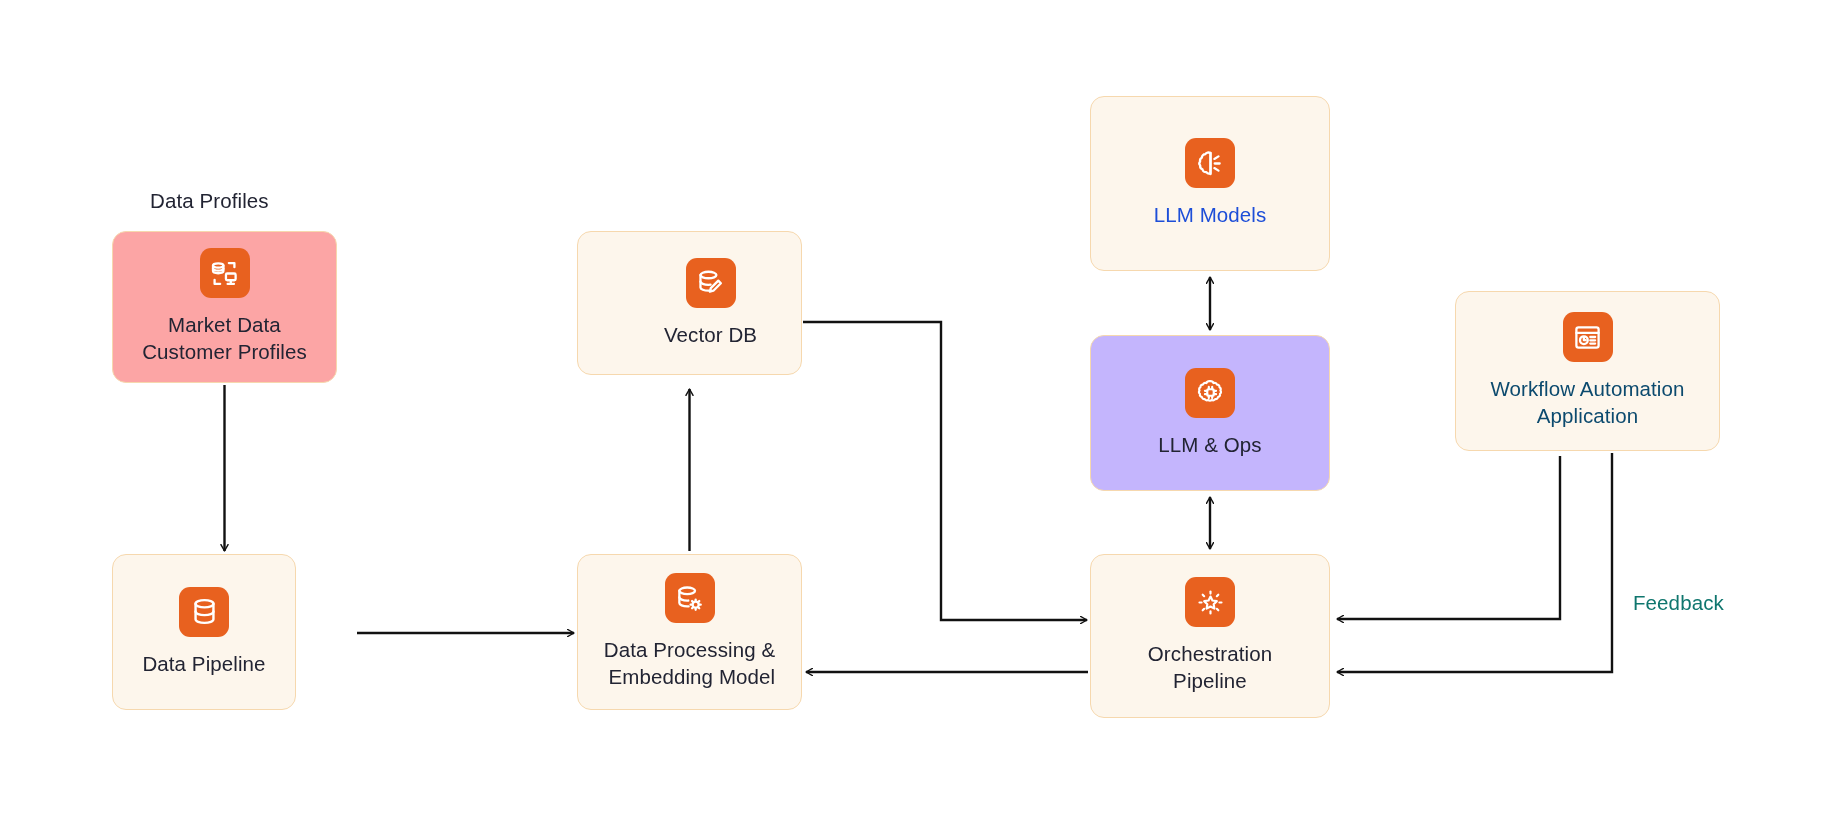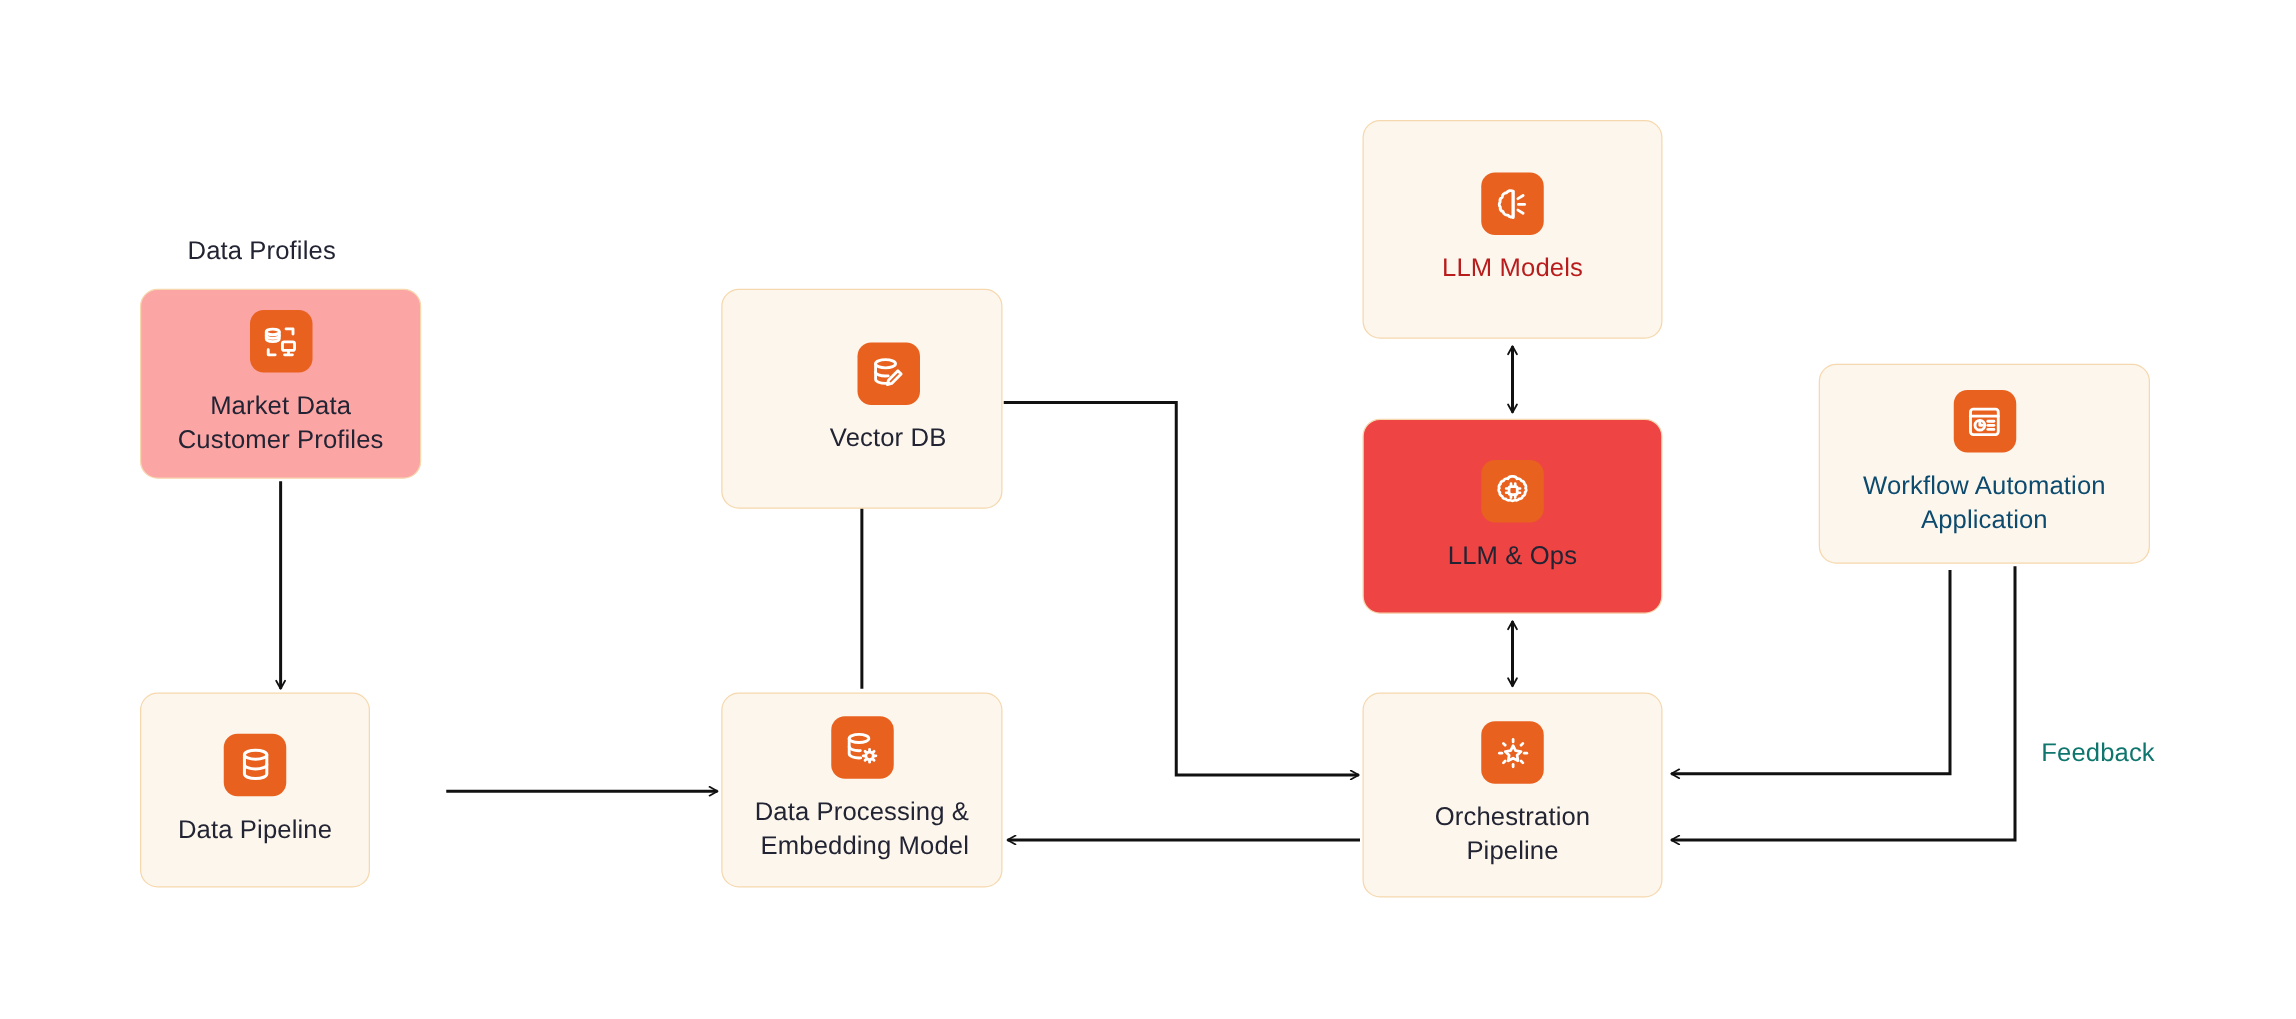--- a/index.html
+++ b/index.html
@@ -137,21 +137,21 @@
     <div class="icon-tile" style="background: rgb(232, 97, 31);">
       <svg viewBox="0 0 24 24" fill="none" stroke="#ffffff" stroke-width="2" stroke-linecap="round" stroke-linejoin="round">
         <ellipse cx="12" cy="5.6" rx="7.4" ry="3"></ellipse>
         <path d="M4.6,5.6 v12.8 c0,1.65 3.3,3 7.4,3 s7.4,-1.35 7.4,-3 V5.6"></path>
         <path d="M4.6,12 c0,1.65 3.3,3 7.4,3 s7.4,-1.35 7.4,-3"></path>
       </svg>
     </div>
     <div class="node-label" style="color: rgb(34, 36, 51);">Data Pipeline</div>
   </div>
 
-  <div class="node" id="node-vector-db" style="left: 577px; top: 231px; width: 225px; height: 176px; background: rgb(253, 246, 236); border-color: rgb(246, 216, 174); padding-left: 42px;">
+  <div class="node" id="node-vector-db" style="left: 577px; top: 231px; width: 225px; height: 144px; background: rgb(253, 246, 236); border-color: rgb(246, 216, 174); padding-left: 42px;">
     <div class="icon-tile" style="background: rgb(232, 97, 31);">
       <svg viewBox="0 0 24 24" fill="none" stroke="#ffffff" stroke-width="1.9" stroke-linecap="round" stroke-linejoin="round">
         <ellipse cx="10.3" cy="5.8" rx="6.6" ry="2.7"></ellipse>
         <path d="M3.7,5.8 v10.3 c0,1.5 2.95,2.7 6.6,2.7 c0.75,0 1.47,-0.05 2.13,-0.15"></path>
         <path d="M3.7,11.2 c0,1.5 2.95,2.7 6.6,2.7 c0.6,0 1.18,-0.03 1.73,-0.09"></path>
         <path d="M20.6,12.6 l-6.2,6.2 l-2.9,0.75 l0.75,-2.9 l6.2,-6.2 z"></path>
       </svg>
     </div>
     <div class="node-label" style="color: rgb(34, 36, 51);">Vector DB</div>
   </div>
@@ -178,24 +178,24 @@
         <path d="M12,3.4 c-1.5,-0.9 -3.5,-0.5 -4.3,0.9 c-1.6,0.05 -2.9,1.3 -2.9,2.9
                  c-1.1,0.6 -1.7,1.9 -1.4,3.1 c-0.8,1.0 -0.8,2.5 0.1,3.4
                  c-0.25,1.35 0.55,2.7 1.85,3.15 c0.3,1.5 1.75,2.5 3.25,2.25
                  c0.75,1.15 2.25,1.55 3.4,0.95 z"></path>
         <path d="M12,3.2 v17.6"></path>
         <path d="M15.2,8.2 l3.4,-2.1"></path>
         <path d="M15.5,12 h4.1"></path>
         <path d="M15.2,15.8 l3.4,2.1"></path>
       </svg>
     </div>
-    <div class="node-label" style="color: #b91c1c;">LLM Models</div>
-  </div>
-
-  <div class="node" id="node-llm-ops" style="left: 1090px; top: 335px; width: 240px; height: 156px; background: #ef4444; border-color: rgb(246, 216, 174);">
+    <div class="node-label" style="color: #1d4ed8;">LLM Models</div>
+  </div>
+
+  <div class="node" id="node-llm-ops" style="left: 1090px; top: 335px; width: 240px; height: 156px; background: #c4b5fd; border-color: rgb(246, 216, 174);">
     <div class="icon-tile" style="background: rgb(232, 97, 31);">
       <svg viewBox="0 0 24 24" fill="none" stroke="#ffffff" stroke-width="1.8" stroke-linecap="round" stroke-linejoin="round">
         <path d="M12,2.6 c1.3,0 2.2,0.75 2.5,1.6 c1.25,-0.45 2.55,0.2 2.95,1.3
                  c1.15,-0.05 2.1,0.95 2.0,2.1 c1.0,0.5 1.35,1.8 0.75,2.75
                  c0.75,0.85 0.6,2.2 -0.35,2.85 c0.3,1.1 -0.4,2.25 -1.55,2.5
                  c-0.15,1.15 -1.25,1.95 -2.4,1.7 c-0.55,1.0 -1.85,1.35 -2.85,0.75
                  c-0.8,0.85 -2.2,0.85 -3.0,0 c-1.0,0.6 -2.3,0.25 -2.85,-0.75
                  c-1.15,0.25 -2.25,-0.55 -2.4,-1.7 c-1.15,-0.25 -1.85,-1.4 -1.55,-2.5
                  c-0.95,-0.65 -1.1,-2.0 -0.35,-2.85 c-0.6,-0.95 -0.25,-2.25 0.75,-2.75
                  c-0.1,-1.15 0.85,-2.15 2.0,-2.1 c0.4,-1.1 1.7,-1.75 2.95,-1.3

